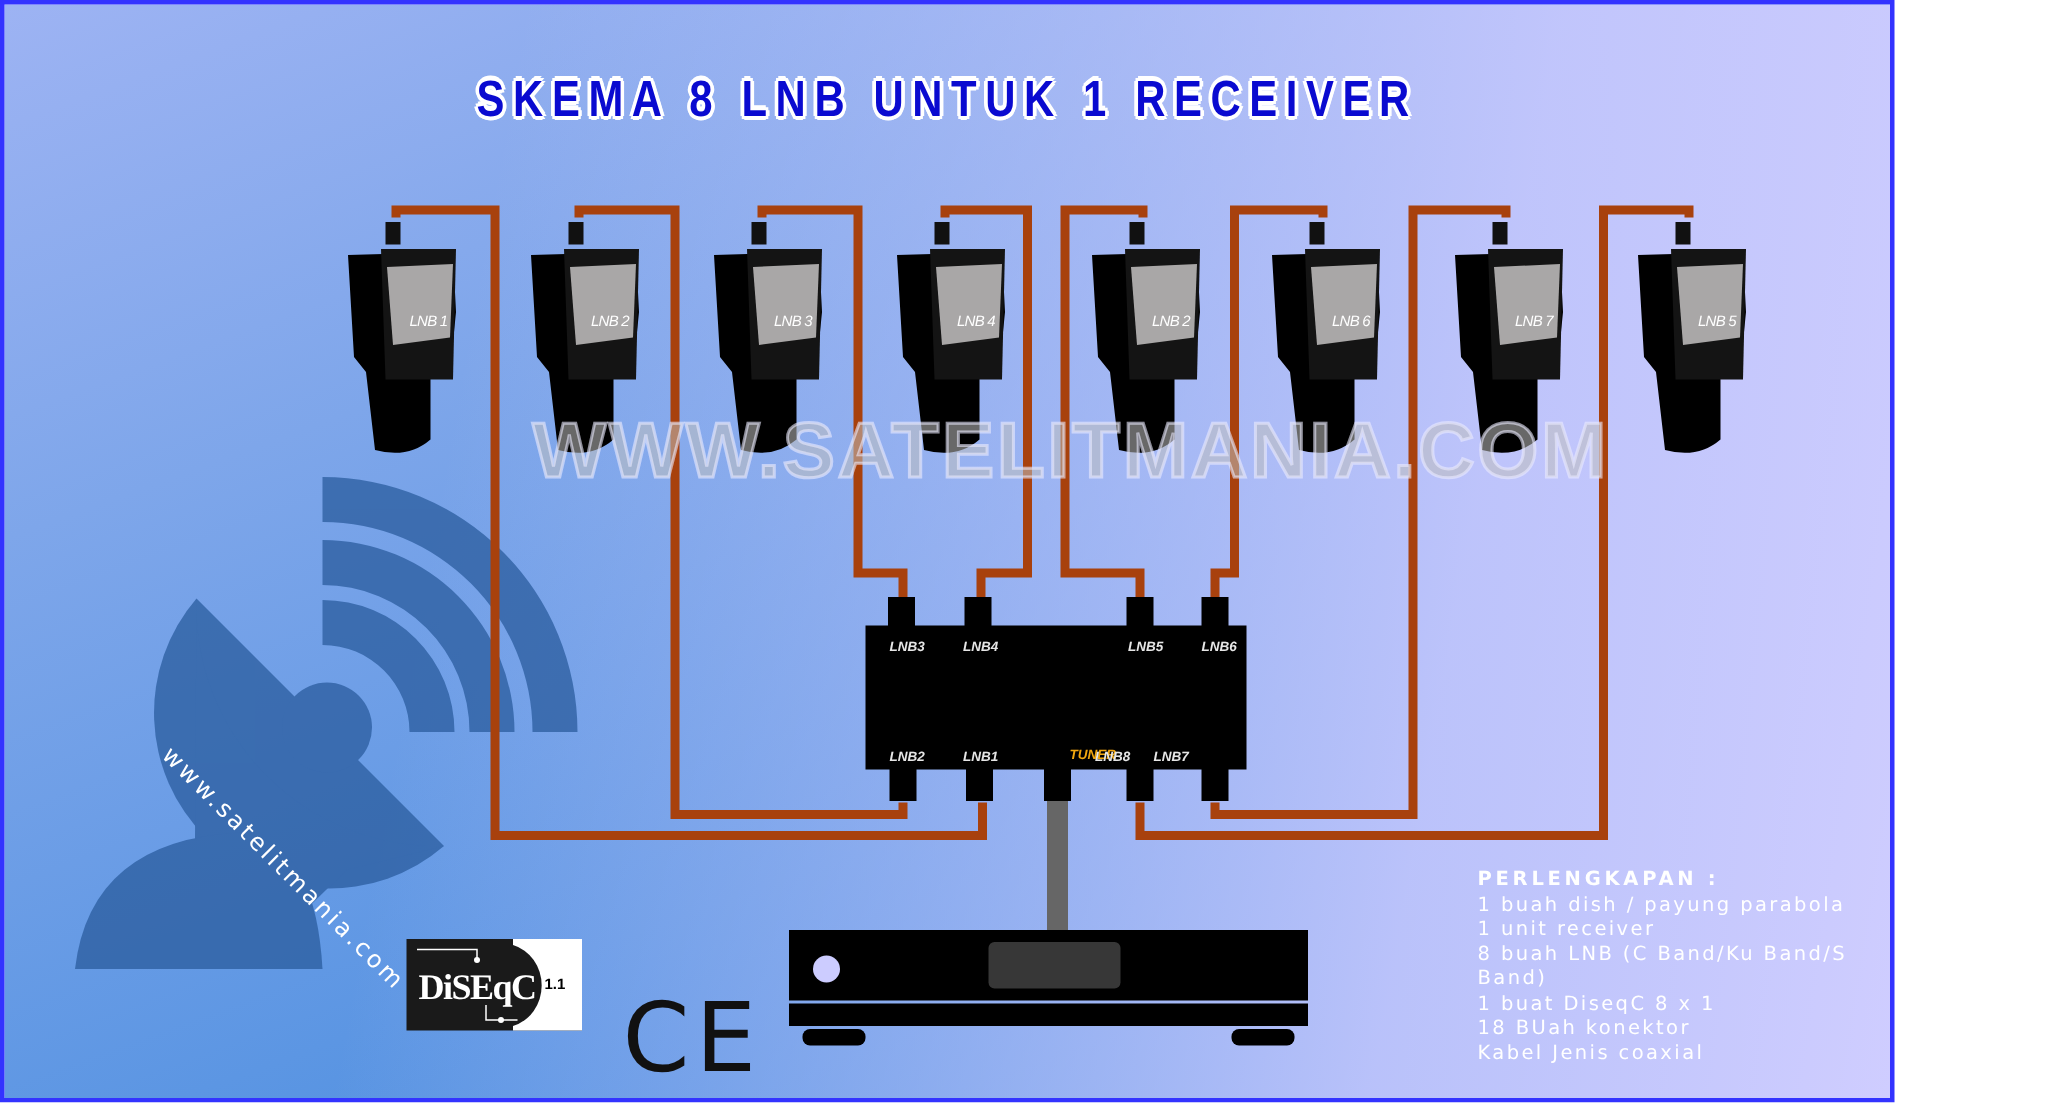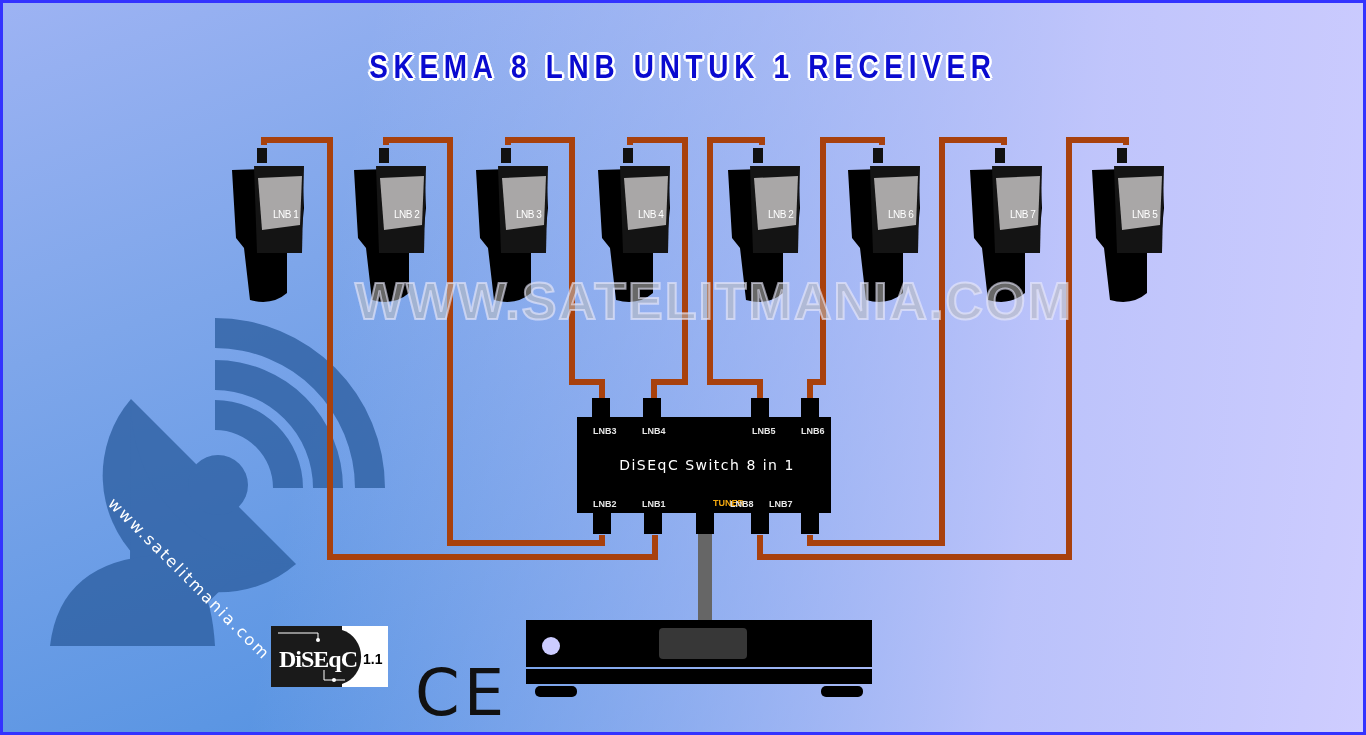--- a/index.html
+++ b/index.html
@@ -1,40 +1,40 @@
 <!DOCTYPE html>
 <html><head>
 <meta charset="utf-8">
 <style>
   html,body{margin:0;padding:0;}
   body{width:1366px;height:735px;overflow:hidden;font-family:"DejaVu Sans",sans-serif;}
-  #stage{position:relative;width:1366px;height:735px;box-sizing:border-box;border:3px solid #3333ff;
+  #stage{position:relative;width:1263px;height:735px;box-sizing:border-box;border:3px solid #3333ff;
     background:linear-gradient(160deg,#9db3f3 0%,#7ea6ea 30%,#3a86dc 100%);overflow:hidden;}
   #stage::before{content:"";position:absolute;inset:0;
     background:linear-gradient(100deg,rgba(255,255,255,0) 25%,rgba(205,203,255,0.85) 75%,#cfcdff 100%);}
   svg.diagram{position:absolute;left:-3px;top:-3px;}
   .title{position:absolute;left:0;right:0;top:44px;text-align:center;font-family:"Liberation Sans",sans-serif;
     font-weight:bold;font-size:34px;letter-spacing:7px;color:#0a0ad0;transform:scaleX(0.82);
     text-shadow:-2px -2px 0 #fff,2px -2px 0 #fff,-2px 2px 0 #fff,2px 2px 0 #fff,0 3px 0 #fff,3px 0 0 #fff,-3px 0 0 #fff,0 -3px 0 #fff;}
   .watermark{position:absolute;left:352px;top:268px;font-family:"Liberation Sans",sans-serif;font-weight:bold;
     font-size:52px;letter-spacing:2px;color:rgba(190,190,190,0.55);-webkit-text-stroke:2px rgba(235,235,255,0.6);}
   .url-diag{position:absolute;left:108px;top:488px;font-family:"DejaVu Sans",sans-serif;font-size:16px;
     letter-spacing:2px;color:#fff;transform:rotate(45deg);transform-origin:left center;white-space:nowrap;}
-  .lnb-label{position:absolute;font-family:"Liberation Sans",sans-serif;font-size:10px;color:#fff;letter-spacing:-0.5px;}
-  .port{position:absolute;font-family:"Liberation Sans",sans-serif;font-size:9px;font-weight:bold;color:#e6e6e6;}
+  .lnb-label{position:absolute;font-family:"Liberation Sans",sans-serif;font-size:10px;color:#fff;letter-spacing:-0.5px;font-style:italic;}
+  .port{position:absolute;font-family:"Liberation Sans",sans-serif;font-size:9px;font-weight:bold;color:#e6e6e6;font-style:italic;}
   .port.tuner{color:#f2a70f;margin-left:21px;}
   .switch-name{position:absolute;left:578px;top:454px;width:252px;text-align:center;color:#fff;
     font-size:14px;letter-spacing:1.5px;font-family:"DejaVu Sans",sans-serif;}
   .perl{position:absolute;left:982px;top:576px;color:#fff;font-family:"DejaVu Sans",sans-serif;font-size:13px;
     letter-spacing:1.6px;line-height:16.5px;}
   .perl .head{font-weight:bold;letter-spacing:2.5px;}
   .diseqc-text{position:absolute;left:276px;top:643px;font-family:"Liberation Serif",serif;font-weight:bold;
     font-size:24px;color:#fff;letter-spacing:-1px;}
   .diseqc-ver{position:absolute;left:360px;top:648px;font-family:"Liberation Sans",sans-serif;font-weight:bold;
-    font-size:14px;color:#000;}
+    font-size:10px;color:#000;}
   .ce{position:absolute;left:412px;top:620px;font-family:"DejaVu Sans",sans-serif;font-size:64px;color:#111;letter-spacing:4px;line-height:70px;margin-top:35px;}
 </style>
 </head>
 <body>
 
 <div id="stage">
 
   <svg class="diagram" width="1366" height="735" viewBox="0 0 1366 735">
 
     <g fill="#2a5c9e" opacity="0.75">
@@ -164,24 +164,32 @@
   <span class="lnb-label" style="left:635px;top:206px">LNB 4</span>
   <span class="lnb-label" style="left:765px;top:206px">LNB 2</span>
   <span class="lnb-label" style="left:885px;top:206px">LNB 6</span>
   <span class="lnb-label" style="left:1007px;top:206px">LNB 7</span>
   <span class="lnb-label" style="left:1129px;top:206px">LNB 5</span>
 
   <span class="port" style="left:590px;top:423px">LNB3</span>
   <span class="port" style="left:639px;top:423px">LNB4</span>
   <span class="port" style="left:749px;top:423px">LNB5</span>
   <span class="port" style="left:798px;top:423px">LNB6</span>
-  <div class="switch-name">DiSEqC Switch 8 in 1</div>
   <span class="port" style="left:590px;top:496px">LNB2</span>
   <span class="port" style="left:639px;top:496px">LNB1</span>
   <span class="port tuner" style="left:689px;top:495px">TUNER</span>
   <span class="port" style="left:727px;top:496px">LNB8</span>
   <span class="port" style="left:766px;top:496px">LNB7</span>
 
   <span class="diseqc-text">DiSEqC</span>
   <span class="diseqc-ver">1.1</span>
   <span class="ce">CE</span>
 
+  <div class="perl">
+    <div class="head">PERLENGKAPAN :</div>
+    <div>1 buah dish / payung parabola</div>
+    <div>1 unit receiver</div>
+    <div>8 buah LNB (C Band/Ku Band/S Band)</div>
+    <div>1 buat DiseqC 8 x 1</div>
+    <div>18 BUah konektor</div>
+    <div>Kabel Jenis coaxial</div>
+  </div>
 </div>
 
 </body></html>

